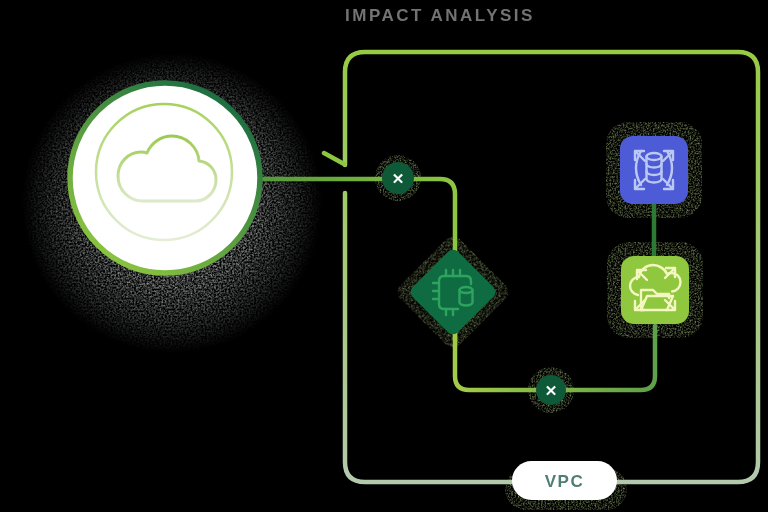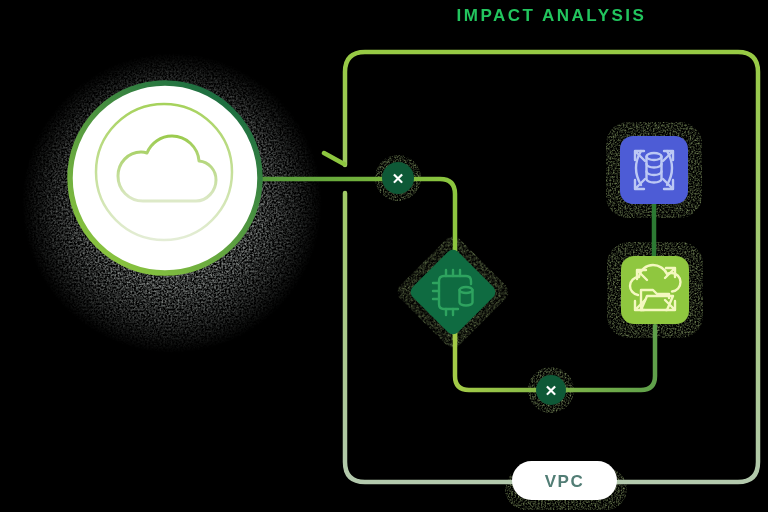--- a/index.html
+++ b/index.html
@@ -1,19 +1,19 @@
 <!DOCTYPE html>
 <html><head>
 <meta charset="utf-8">
 <style>
   html,body{margin:0;padding:0;background:#000;}
   .stage{position:relative;width:768px;height:512px;background:#000;overflow:hidden;
          font-family:"Liberation Sans",sans-serif;}
-  .title{position:absolute;left:345px;top:6px;width:413px;text-align:center;
-         font-size:17px;font-weight:bold;letter-spacing:2.5px;color:#22c55e;}
+  .title{position:absolute;left:345px;top:6px;width:413px;text-align:left;
+         font-size:17px;font-weight:bold;letter-spacing:2.5px;color:#737373;}
   svg text{font-family:"Liberation Sans",sans-serif;}
   .vpc-label{font-size:17px;font-weight:bold;letter-spacing:1.5px;fill:#527D75;}
   .badge-x{font-size:15px;font-weight:bold;fill:#ffffff;}
 </style>
 </head>
 <body>
 
 <div class="stage">
 
   <div class="title">IMPACT ANALYSIS</div>

